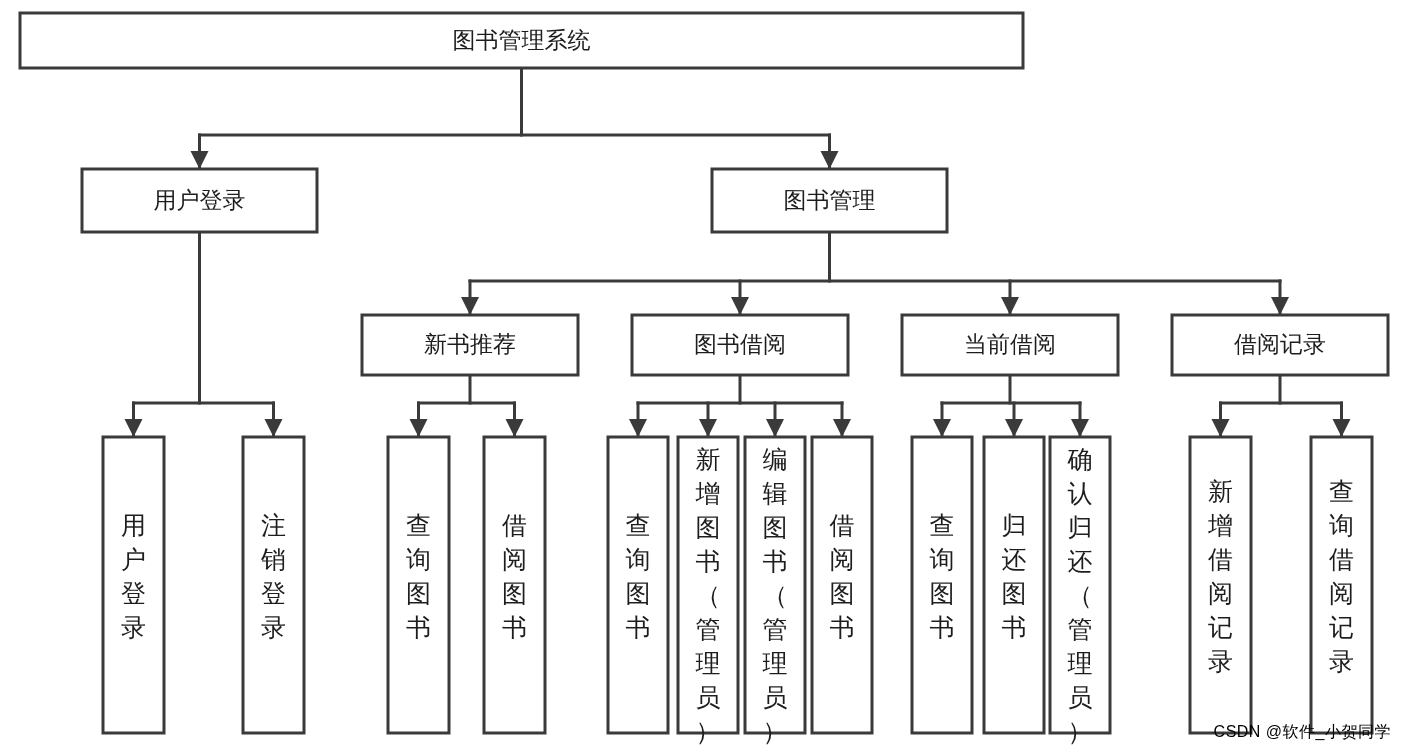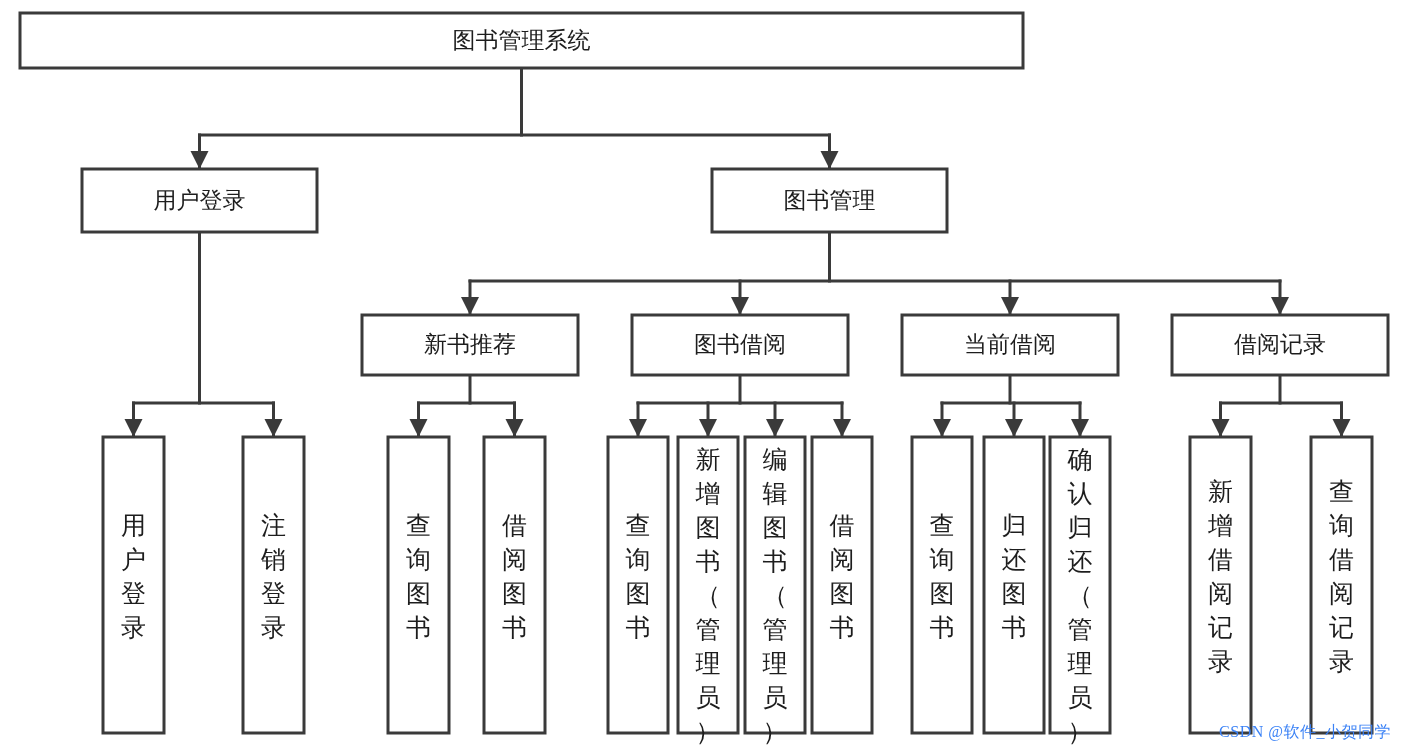--- a/index.html
+++ b/index.html
@@ -52,23 +52,23 @@
   .node-label-v {
     font-family: "Liberation Sans", "DejaVu Sans", sans-serif;
     font-size: 25px;
     fill: #1d1d1d;
     text-anchor: middle;
   }
   .watermark {
     position: absolute;
     right: 14px;
     bottom: 4px;
-    font-family: Liberation Serif, serif;
+    font-family: Liberation Sans, sans-serif;
     font-size: 16px;
-    color: #3b82f6;
+    color: #000000;
     white-space: nowrap;
     letter-spacing: 0.5px;
   }
 </style>
 </head>
 <body>
 
 <div id="diagram-root">
   <svg id="tree-svg" viewBox="0 0 1405 747">
     <g id="connector-layer">

